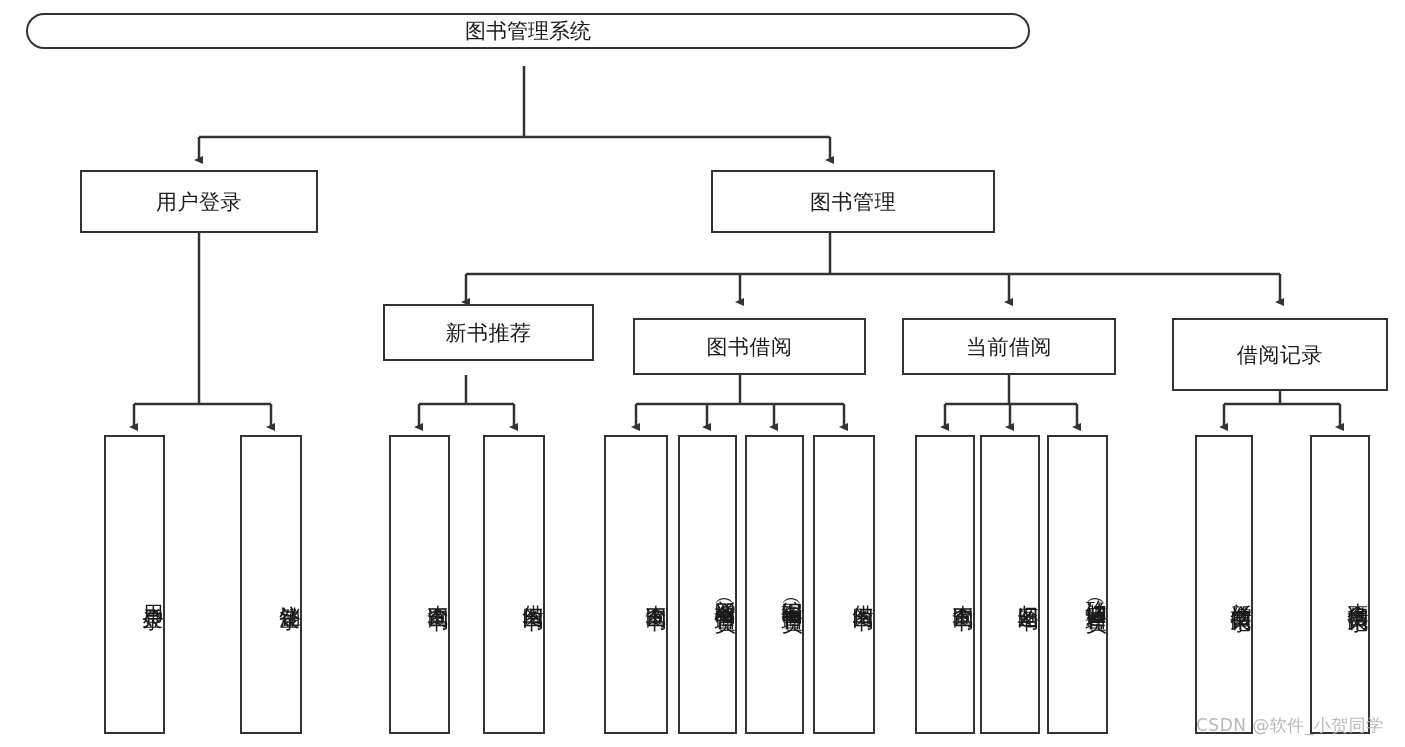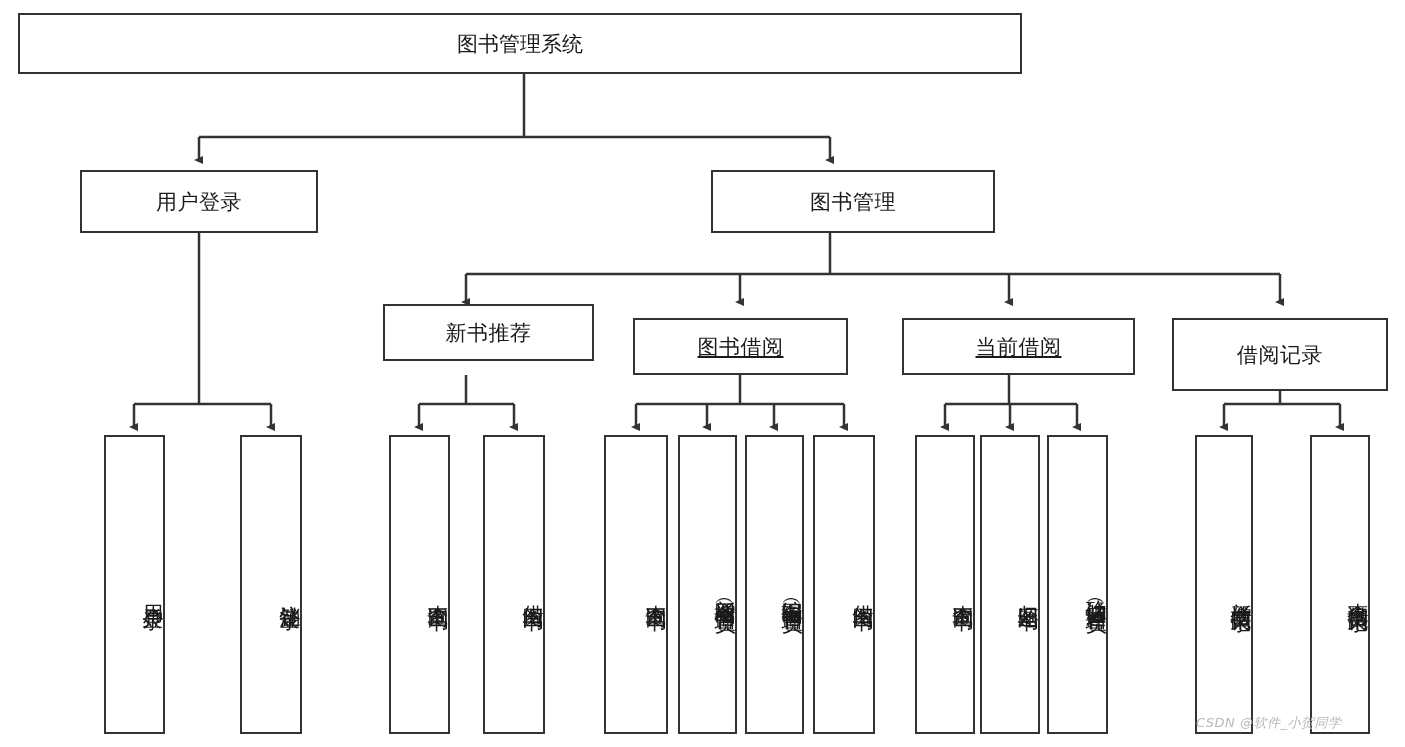--- a/index.html
+++ b/index.html
@@ -51,25 +51,24 @@
     align-items: flex-start;
     justify-content: center;
   }
   .node.vert .vlabel {
     writing-mode: vertical-rl;
     text-orientation: upright;
     line-height: 1.02;
   }
   .watermark {
     position: absolute;
-    font-size: 13px;
+    font-size: 17px;
     color: #b9b9b9;
     white-space: nowrap;
     letter-spacing: 0.5px;
-    font-style: italic;
   }
 </style>
 </head>
 <body>
 
 <div id="canvas">
 
   <svg class="links" viewBox="0 0 1405 747">
     <defs>
       <marker id="arrow" markerWidth="10" markerHeight="10" refX="5" refY="5" orient="auto" markerUnits="userSpaceOnUse">
@@ -113,38 +112,38 @@
       <path d="M 1010,404 L 1010,427" marker-end="url(#arrow)"></path>
       <path d="M 1077,404 L 1077,427" marker-end="url(#arrow)"></path>
 
       <path d="M 1280,375 L 1280,404"></path>
       <path d="M 1224,404 L 1340,404"></path>
       <path d="M 1224,404 L 1224,427" marker-end="url(#arrow)"></path>
       <path d="M 1340,404 L 1340,427" marker-end="url(#arrow)"></path>
     </g>
   </svg>
 
-  <div class="node root" style="left:18px; top:13px; width:1004px; height:61px;">
+  <div class="node root" style="left:26px; top:13px; width:1004px; height:36px;border-radius:20px;">
     <span>图书管理系统</span>
   </div>
 
   <div class="node horiz" style="left:80px; top:170px; width:238px; height:63px;">
     <span>用户登录</span>
   </div>
   <div class="node horiz" style="left:711px; top:170px; width:284px; height:63px;">
     <span>图书管理</span>
   </div>
 
   <div class="node horiz" style="left:361px; top:304px; width:211px; height:57px;margin-left:22px;">
     <span>新书推荐</span>
   </div>
-  <div class="node horiz" style="left:633px; top:318px; width:215px; height:57px;text-decoration:underline;">
+  <div class="node horiz" style="left:633px; top:318px; width:233px; height:57px;">
     <span>图书借阅</span>
   </div>
-  <div class="node horiz" style="left:902px; top:318px; width:233px; height:57px;text-decoration:underline;">
+  <div class="node horiz" style="left:902px; top:318px; width:214px; height:57px;">
     <span>当前借阅</span>
   </div>
   <div class="node horiz" style="left:1172px; top:318px; width:216px; height:73px;">
     <span>借阅记录</span>
   </div>
 
   <div class="node vert" style="left:104px; top:435px; width:61px; height:299px;">
     <span class="vlabel">用户登录</span>
   </div>
   <div class="node vert" style="left:240px; top:435px; width:62px; height:299px;">

